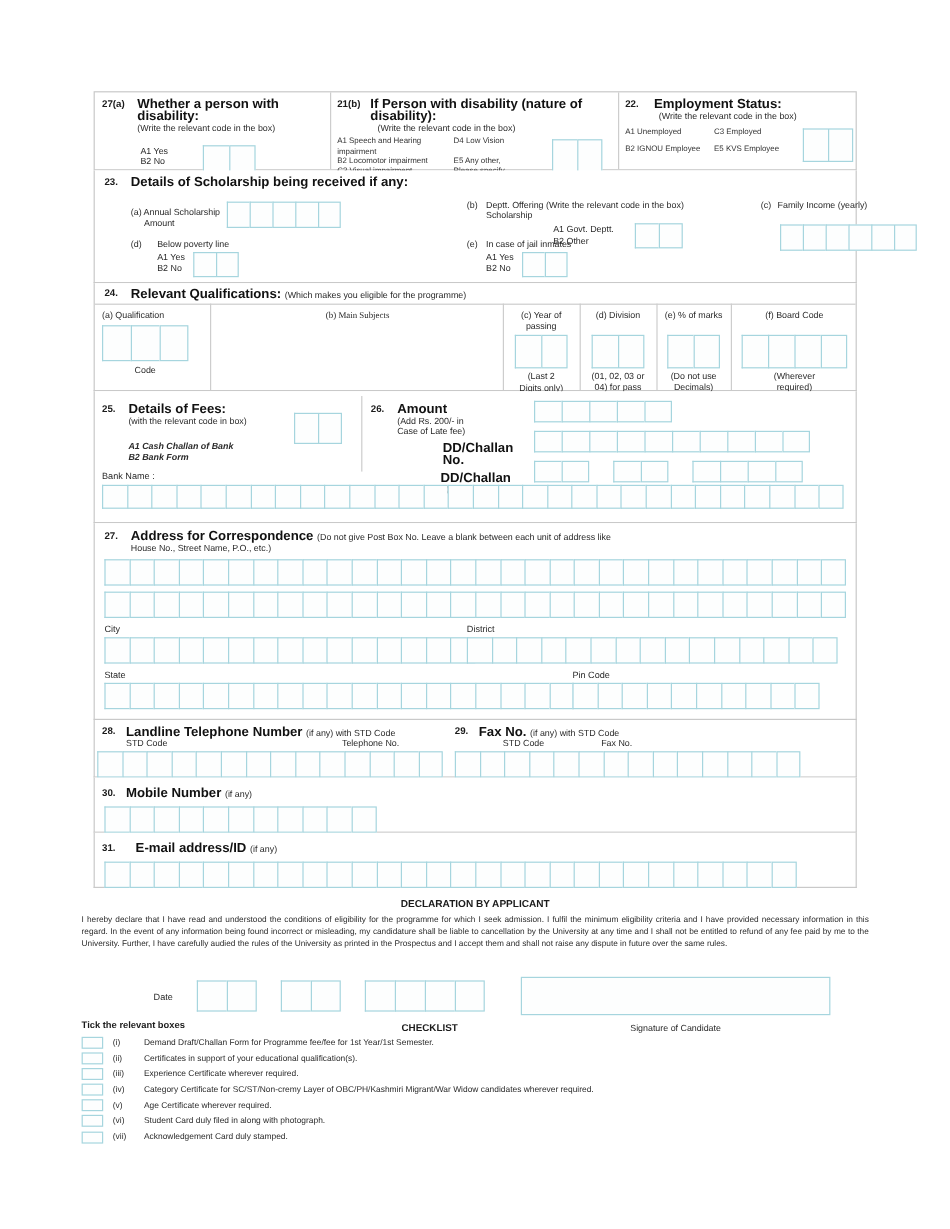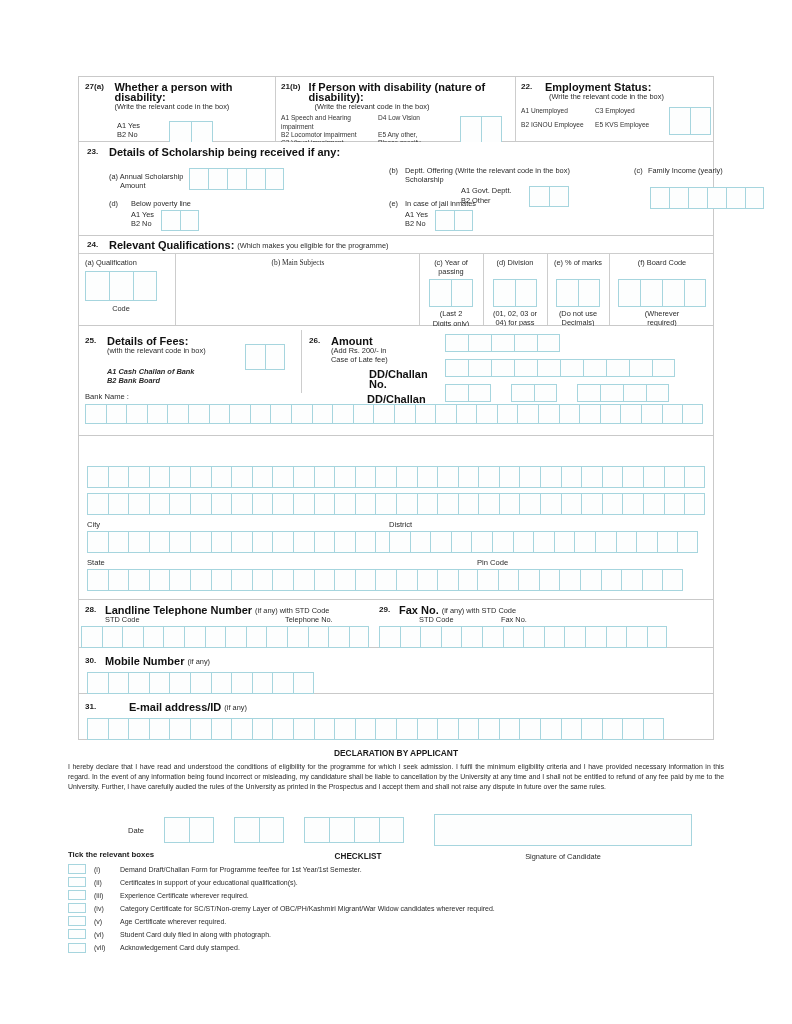--- a/index.html
+++ b/index.html
@@ -311,21 +311,21 @@
   <div class="frame band" style="top:326px;height:110px;">
     <div class="vdiv" style="left:222px;top:4px;bottom:42px;"></div>
 
     <div style="position:absolute;left:6px;top:10px;width:210px;">
       <div class="row">
         <div class="sec-no" style="width:22px;">25.</div>
         <div style="width:120px;">
           <div class="lbl-b">Details of Fees:</div>
           <div class="lbl">(with the relevant code in box)</div>
           <div class="lbl bold ital" style="margin-top:12px;">A1 Cash Challan of Bank</div>
-          <div class="lbl bold ital">B2 Bank Board</div>
+          <div class="lbl bold ital">B2 Bank Form</div>
         </div>
         <div class="cells" style="margin-top:8px;margin-left:18px;">
           <div class="cell" style="width:20px;height:26px;"></div>
           <div class="cell" style="width:20px;height:26px;"></div>
         </div>
       </div>
     </div>
 
     <div style="position:absolute;left:230px;top:10px;">
       <div class="row">
@@ -407,20 +407,30 @@
         <div class="cell" style="width: 20.6px; height: 20px;"></div>
         <div class="cell" style="width: 20.6px; height: 20px;"></div>
         <div class="cell" style="width: 20.6px; height: 20px;"></div>
         <div class="cell" style="width: 20.6px; height: 20px;"></div>
         <div class="cell" style="width: 20.6px; height: 20px;"></div>
         <div class="cell" style="width: 20.6px; height: 20px;"></div>
       </div>
   </div>
 
   <div class="frame band" style="top:436px;height:164px;">
+    <div class="row" style="padding:6px 0 0 8px;">
+      <div class="sec-no" style="width:22px;">27.</div>
+      <div>
+        <div class="row">
+          <div class="lbl-b">Address for Correspondence</div>
+          <div class="lbl" style="margin-left:3px;padding-top:1px;">(Do not give Post Box No. Leave a blank between each unit of address like</div>
+        </div>
+        <div class="lbl">House No., Street Name, P.O., etc.)</div>
+      </div>
+    </div>
 
     <div class="cells" id="addr1" style="position:absolute;left:8px;top:30px;">
         <div class="cell" style="width: 20.6px; height: 22px;"></div>
         <div class="cell" style="width: 20.6px; height: 22px;"></div>
         <div class="cell" style="width: 20.6px; height: 22px;"></div>
         <div class="cell" style="width: 20.6px; height: 22px;"></div>
         <div class="cell" style="width: 20.6px; height: 22px;"></div>
         <div class="cell" style="width: 20.6px; height: 22px;"></div>
         <div class="cell" style="width: 20.6px; height: 22px;"></div>
         <div class="cell" style="width: 20.6px; height: 22px;"></div>
@@ -630,21 +640,21 @@
         <div class="cell" style="width: 20.6px; height: 22px;"></div>
         <div class="cell" style="width: 20.6px; height: 22px;"></div>
         <div class="cell" style="width: 20.6px; height: 22px;"></div>
         <div class="cell" style="width: 20.6px; height: 22px;"></div>
         <div class="cell" style="width: 20.6px; height: 22px;"></div>
       </div>
   </div>
 
   <div class="frame band" style="top:694px;height:46px;">
     <div class="row" style="padding:8px 0 0 6px;">
-      <div class="sec-no" style="width:44px;">31.</div>
+      <div class="sec-no" style="width:28px;">31.</div>
       <div class="lbl-b">E-mail address/ID</div>
       <div class="lbl" style="margin-left:3px;padding-top:1px;">(if any)</div>
     </div>
     <div class="cells" id="emailRow" style="position:absolute;left:8px;top:24px;">
         <div class="cell" style="width: 20.6px; height: 22px;"></div>
         <div class="cell" style="width: 20.6px; height: 22px;"></div>
         <div class="cell" style="width: 20.6px; height: 22px;"></div>
         <div class="cell" style="width: 20.6px; height: 22px;"></div>
         <div class="cell" style="width: 20.6px; height: 22px;"></div>
         <div class="cell" style="width: 20.6px; height: 22px;"></div>

